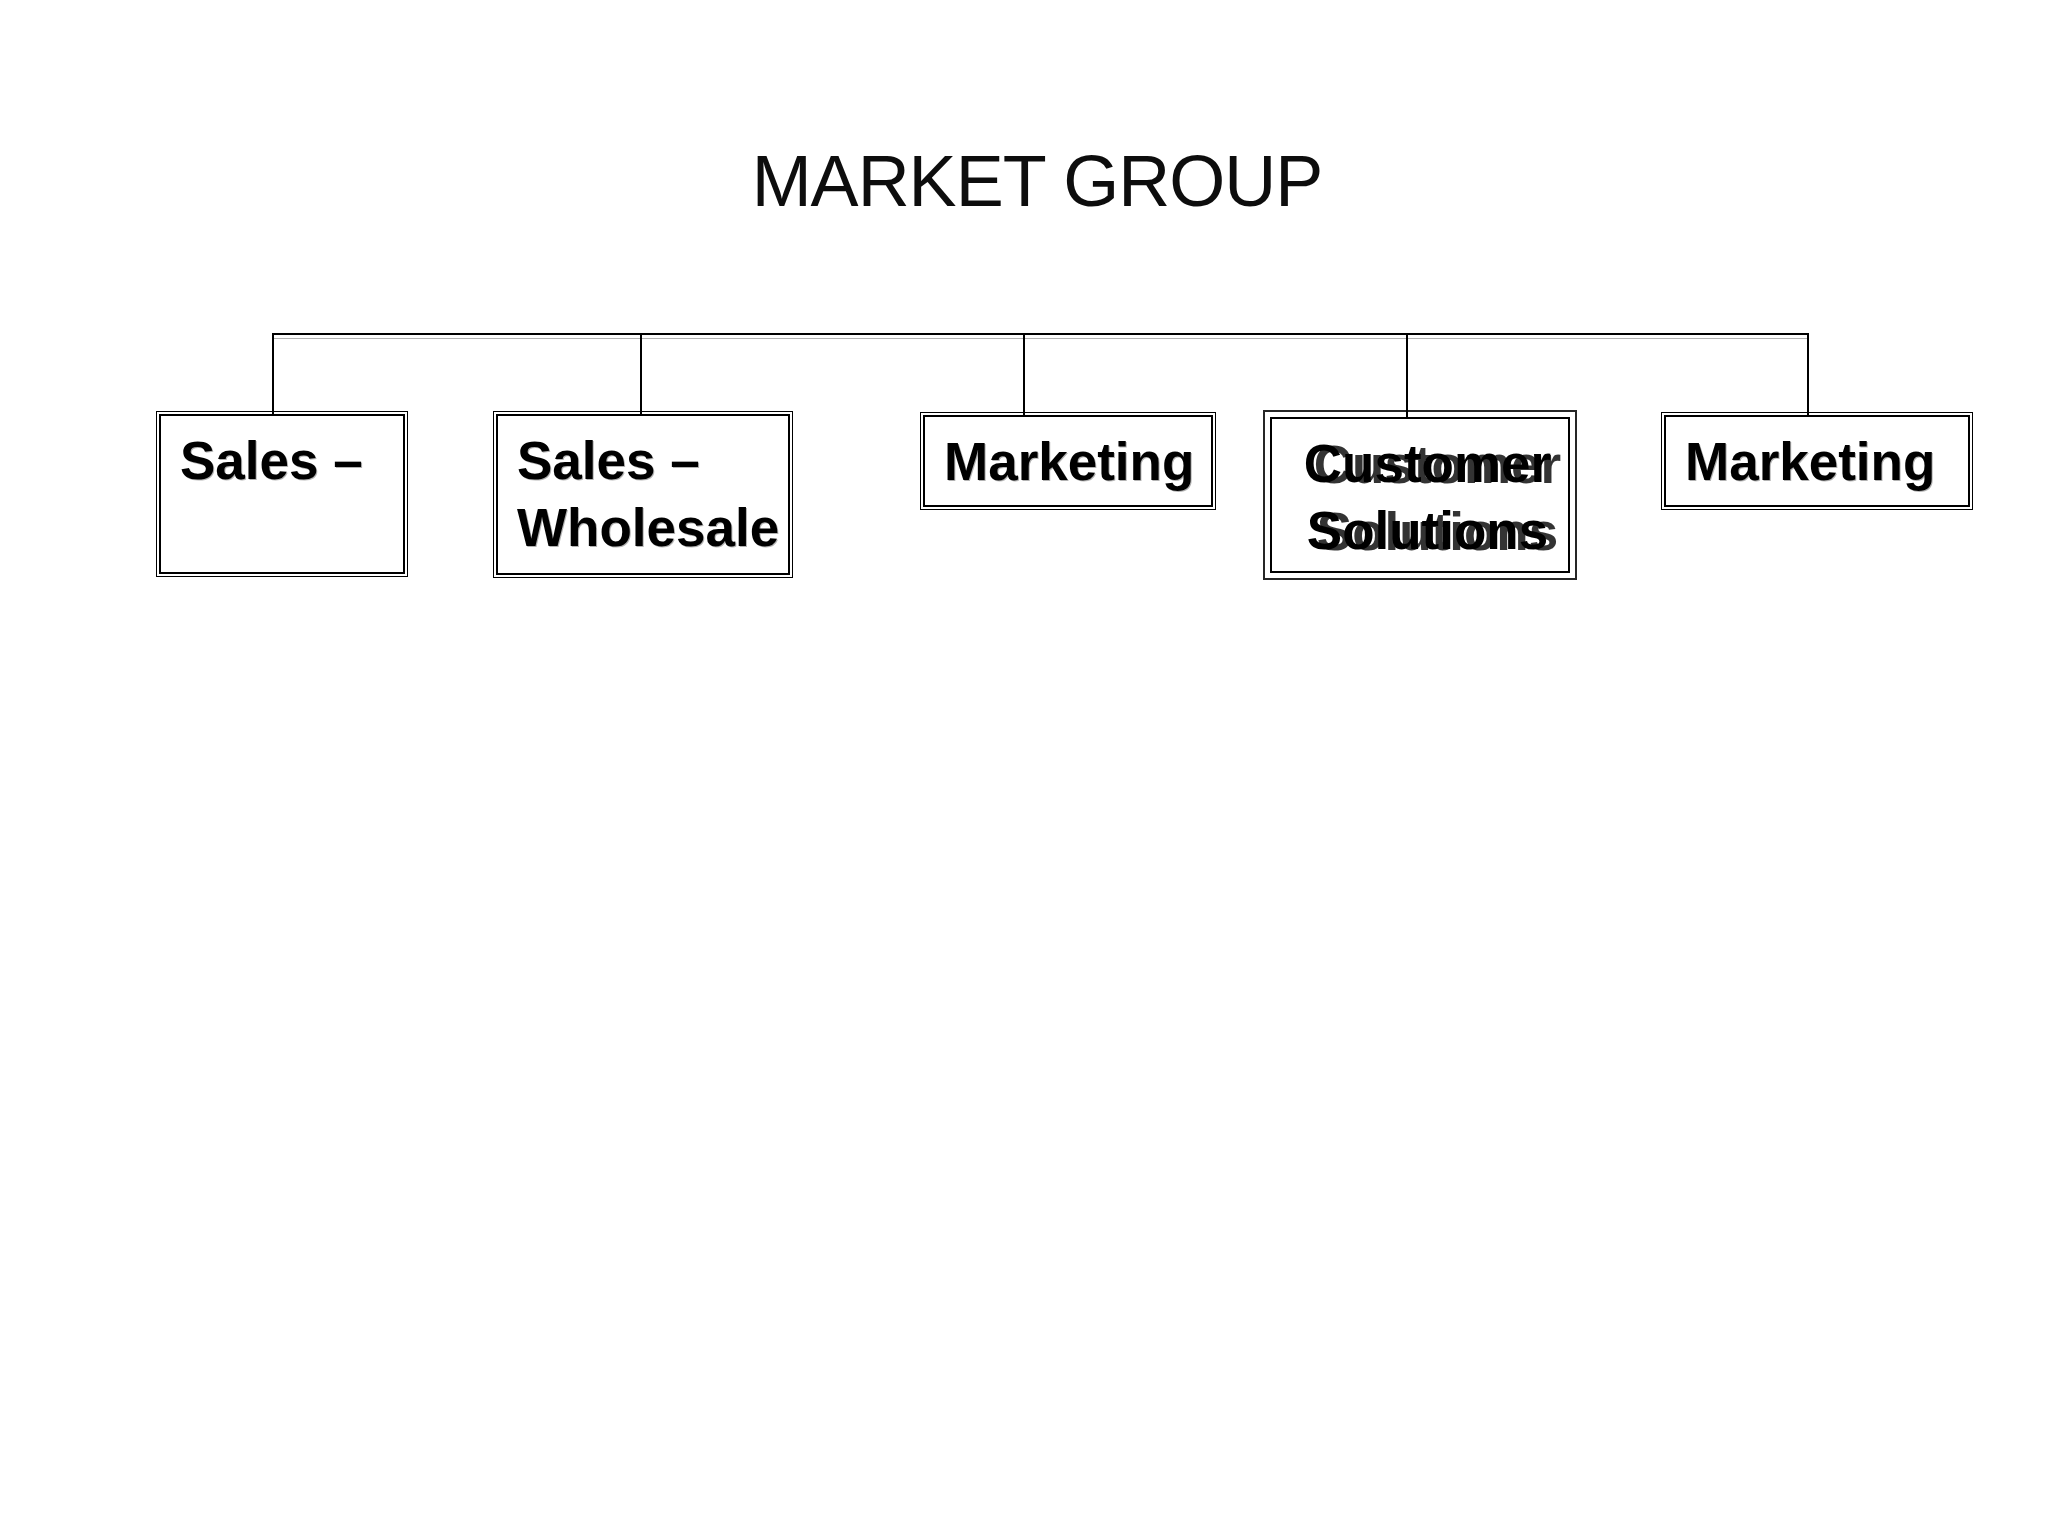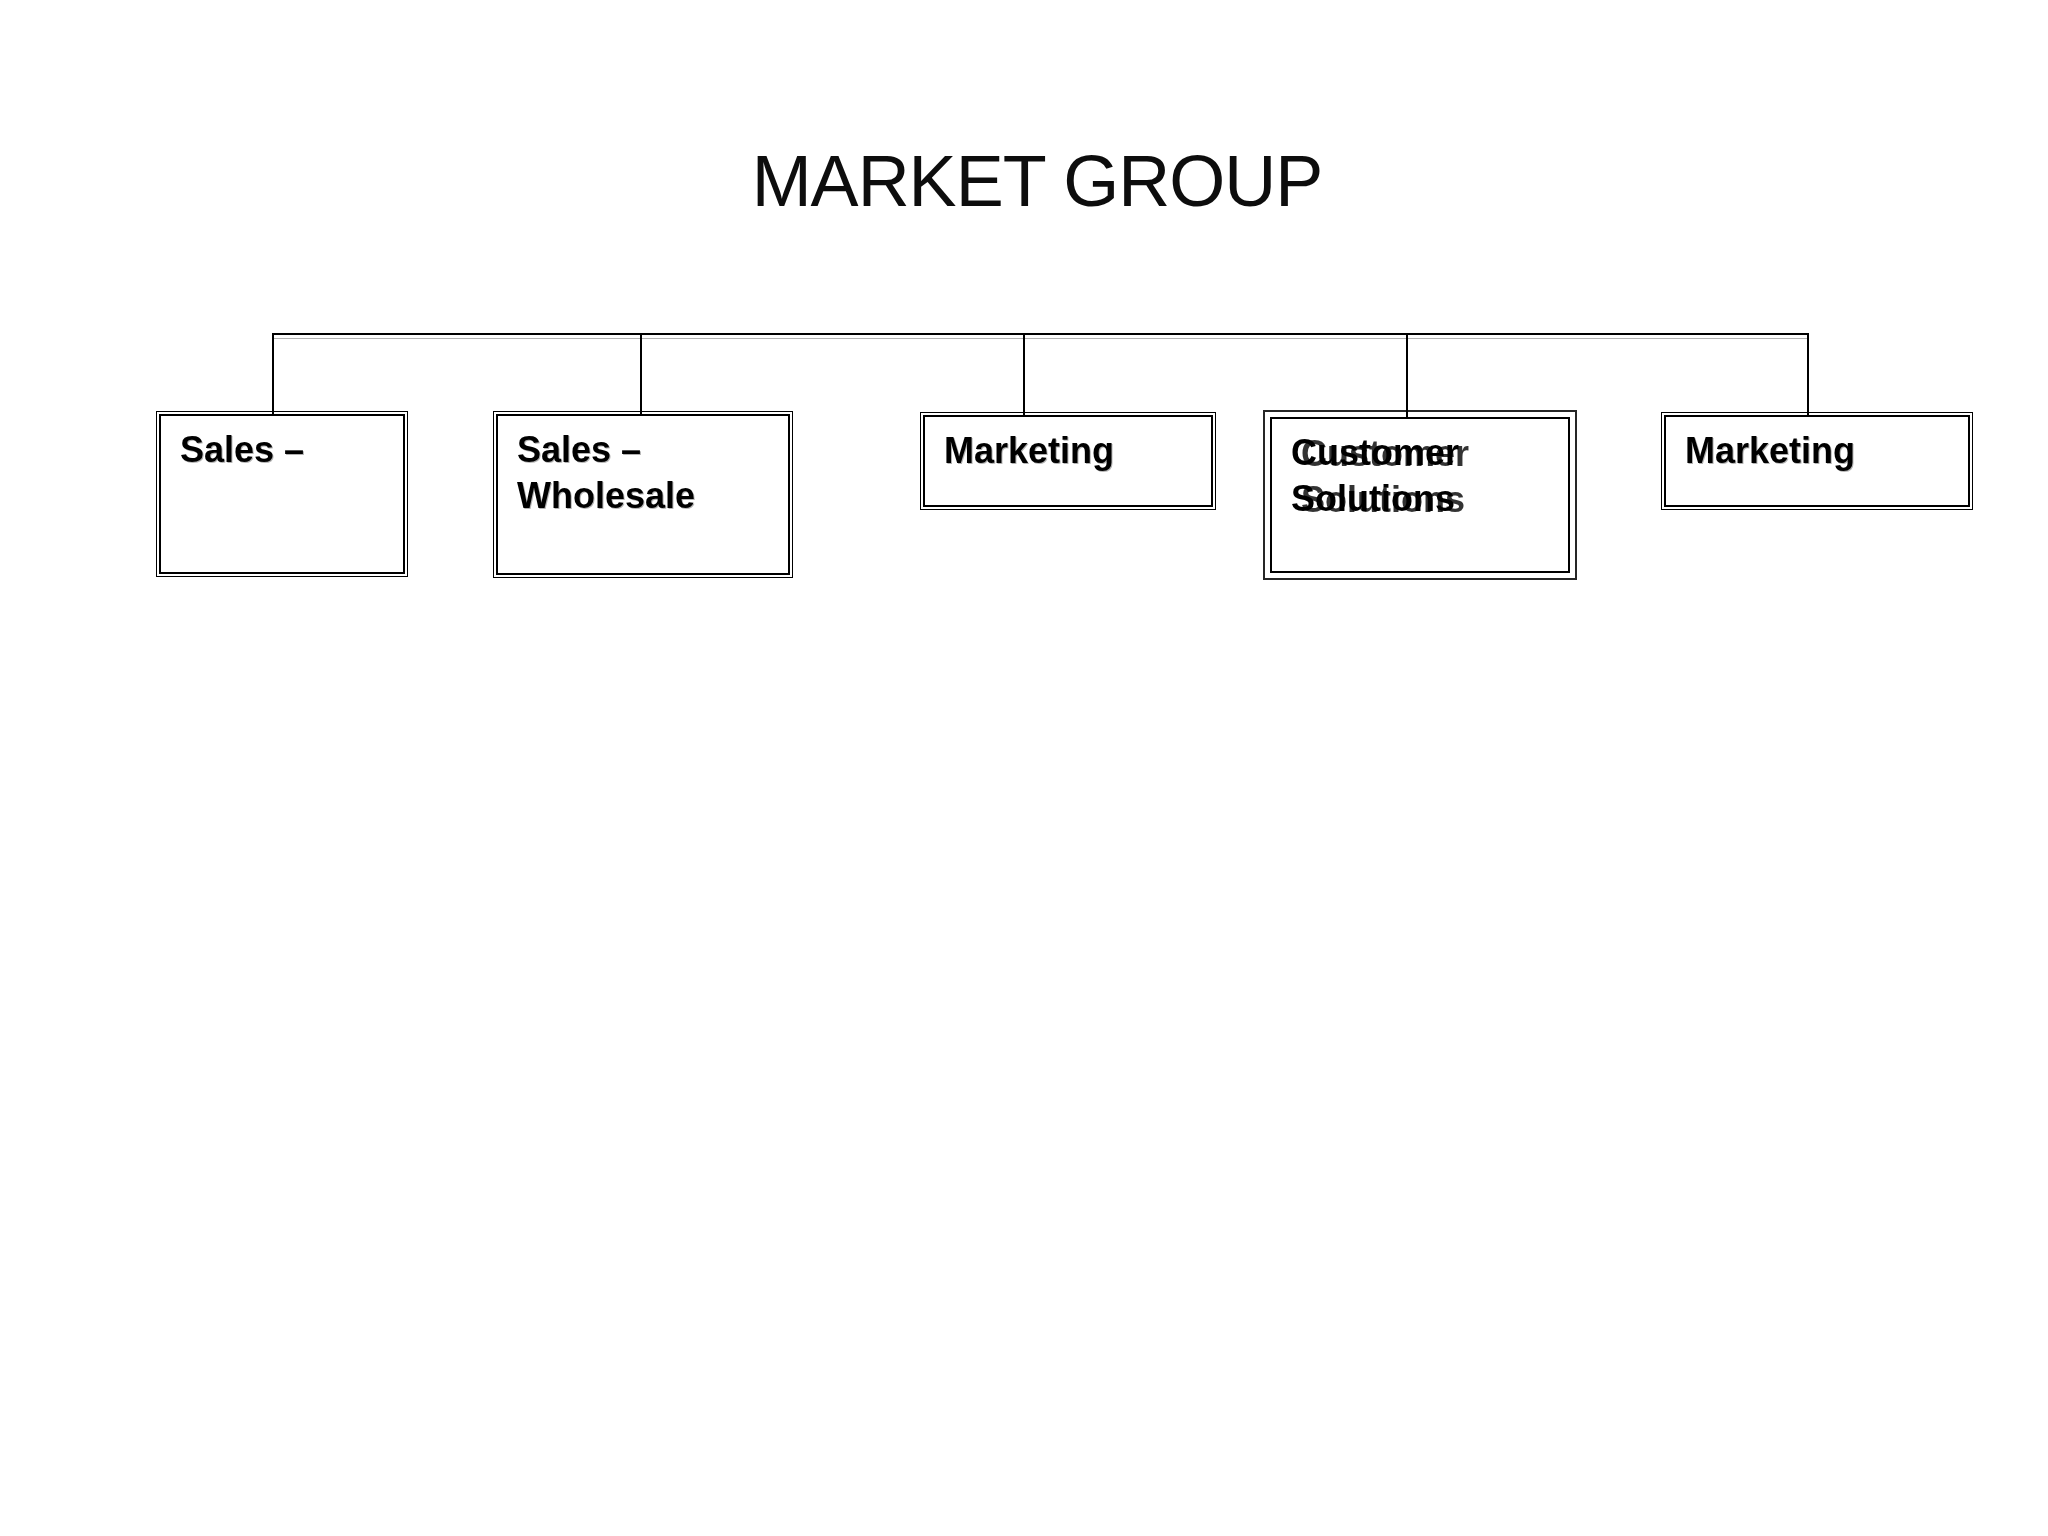--- a/index.html
+++ b/index.html
@@ -63,41 +63,42 @@
   .drop-5 { left: 1807px; }
   
   .box {
     position: absolute;
     box-sizing: border-box;
     background: #ffffff;
     border: 2px solid #000000;
     outline: 1px solid #000000;
     outline-offset: 2px;
     padding: 11px 4px 8px 19px;
-    font-size: 36px;
+    font-size: 53px;
     font-weight: 700;
     line-height: 1.27;
     color: #000000;
     white-space: nowrap;
   }
   .box-line {
     display: block;
     text-shadow: 1px 1px 0 rgba(0,0,0,0.30);
   }
   .box-1 { left: 159px; top: 414px; width: 246px; height: 160px; }
   .box-2 { left: 496px; top: 414px; width: 294px; height: 161px; }
   .box-3 { left: 882px; top: 415px; width: 290px; height: 92px; margin-left: 41px; }
   .box-4 {
     left: 1270px; top: 417px; width: 300px; height: 156px;
     outline: 2px solid rgba(0,0,0,0.85);
     outline-offset: 5px;
   }
   .box-5 { left: 1664px; top: 415px; width: 306px; height: 92px; }
   .ghost-text .box-line {
     text-shadow: 10px 1px 0 rgba(0,0,0,0.80);
+    text-align: center;
   }
 </style>
 </head>
 <body>
 
 <div class="stage">
 
   <h1 class="title">MARKET GROUP</h1>
 
   <div class="h-line"></div>

